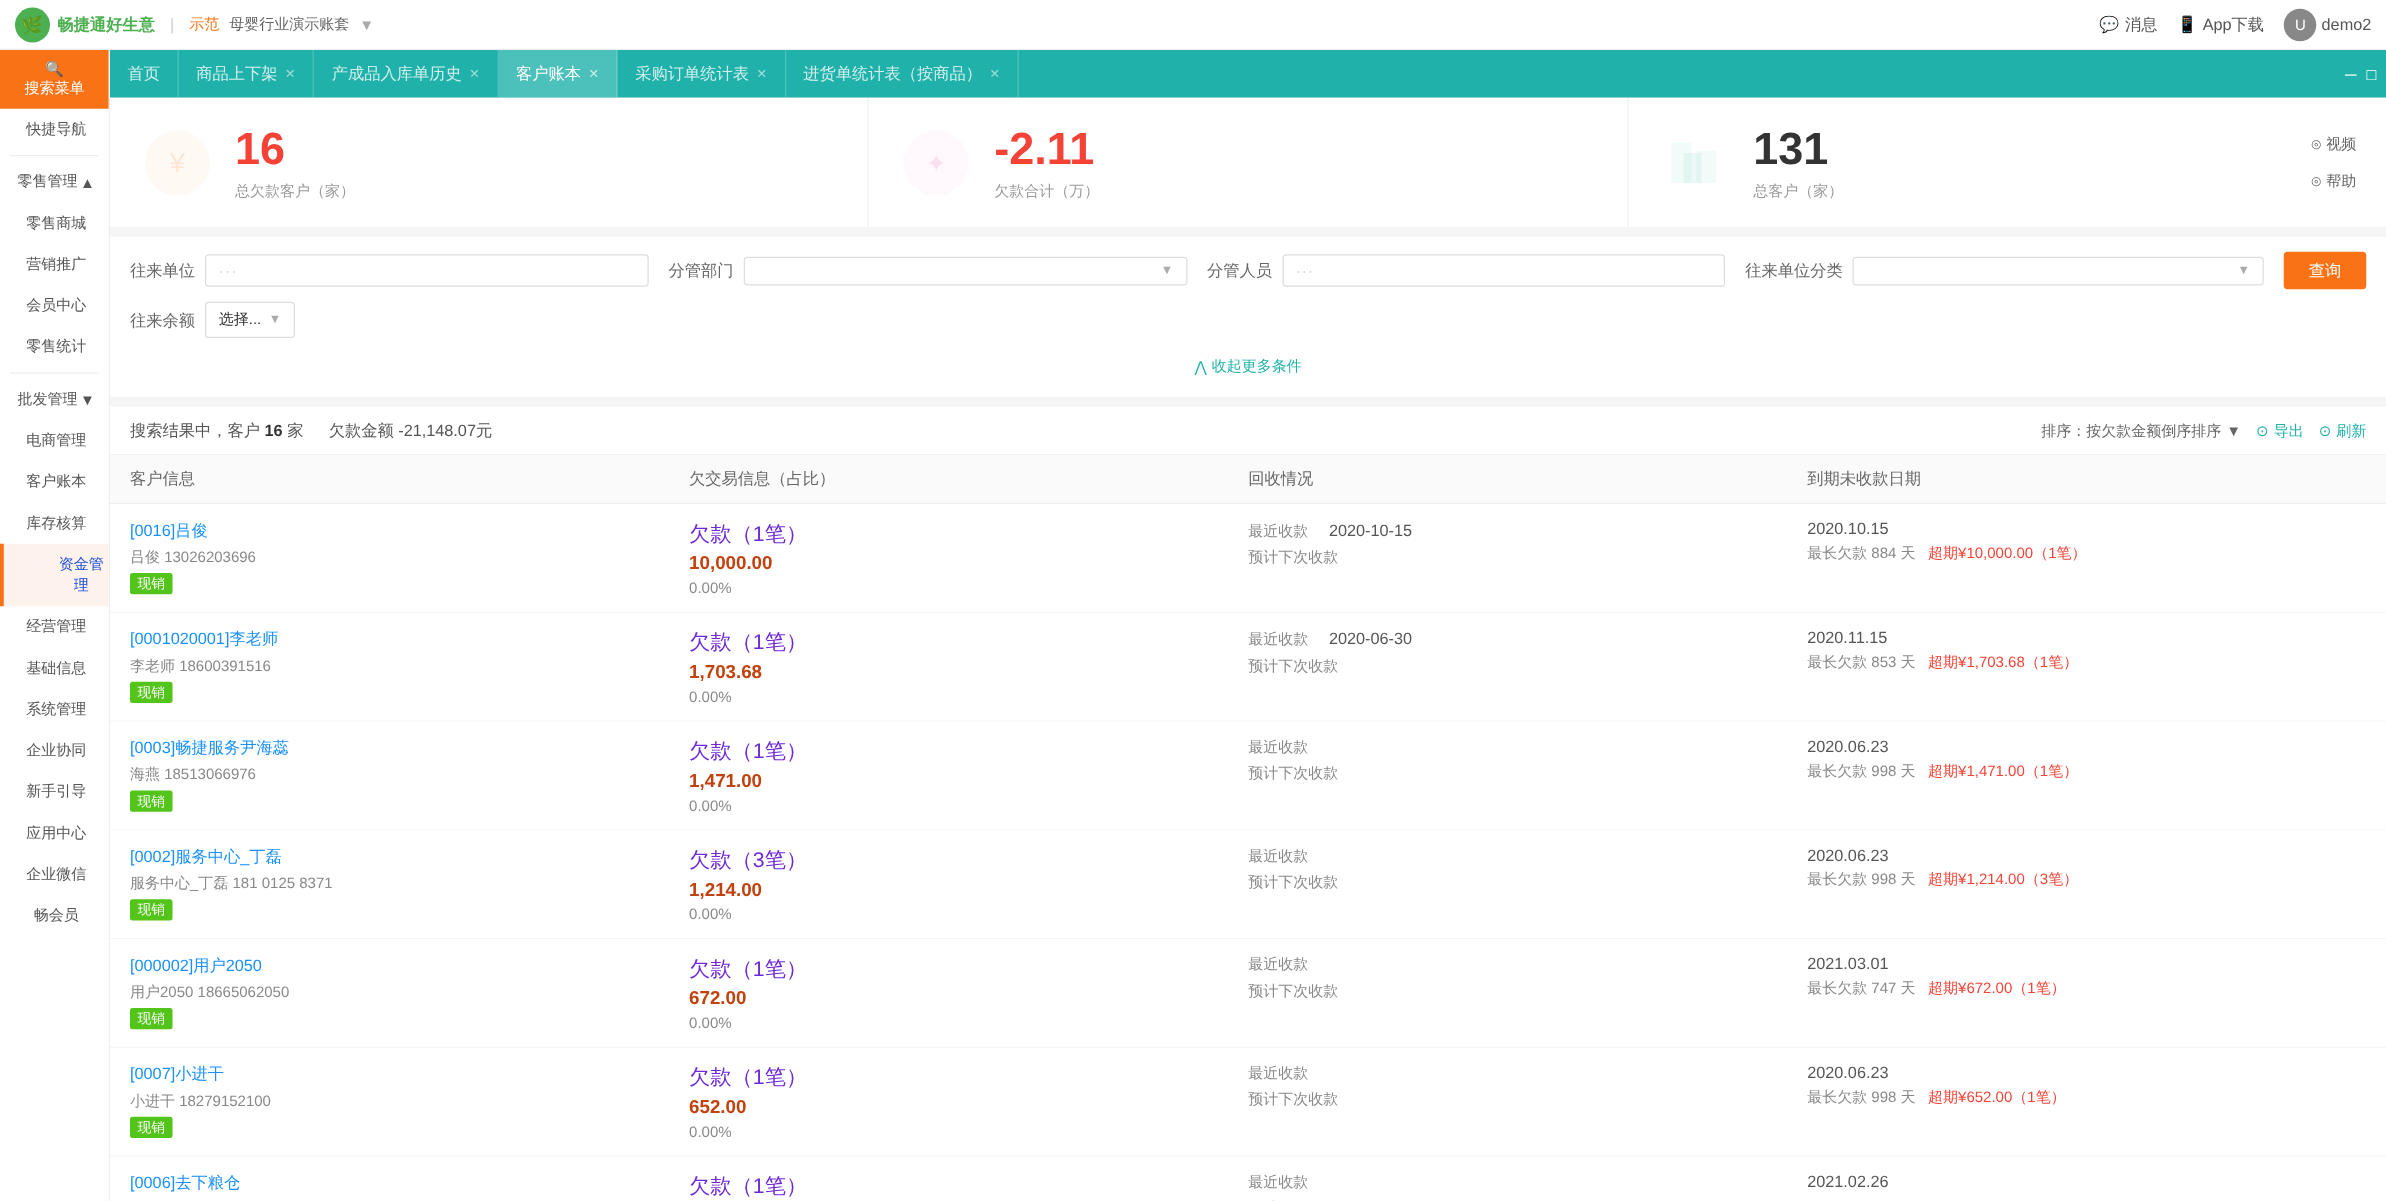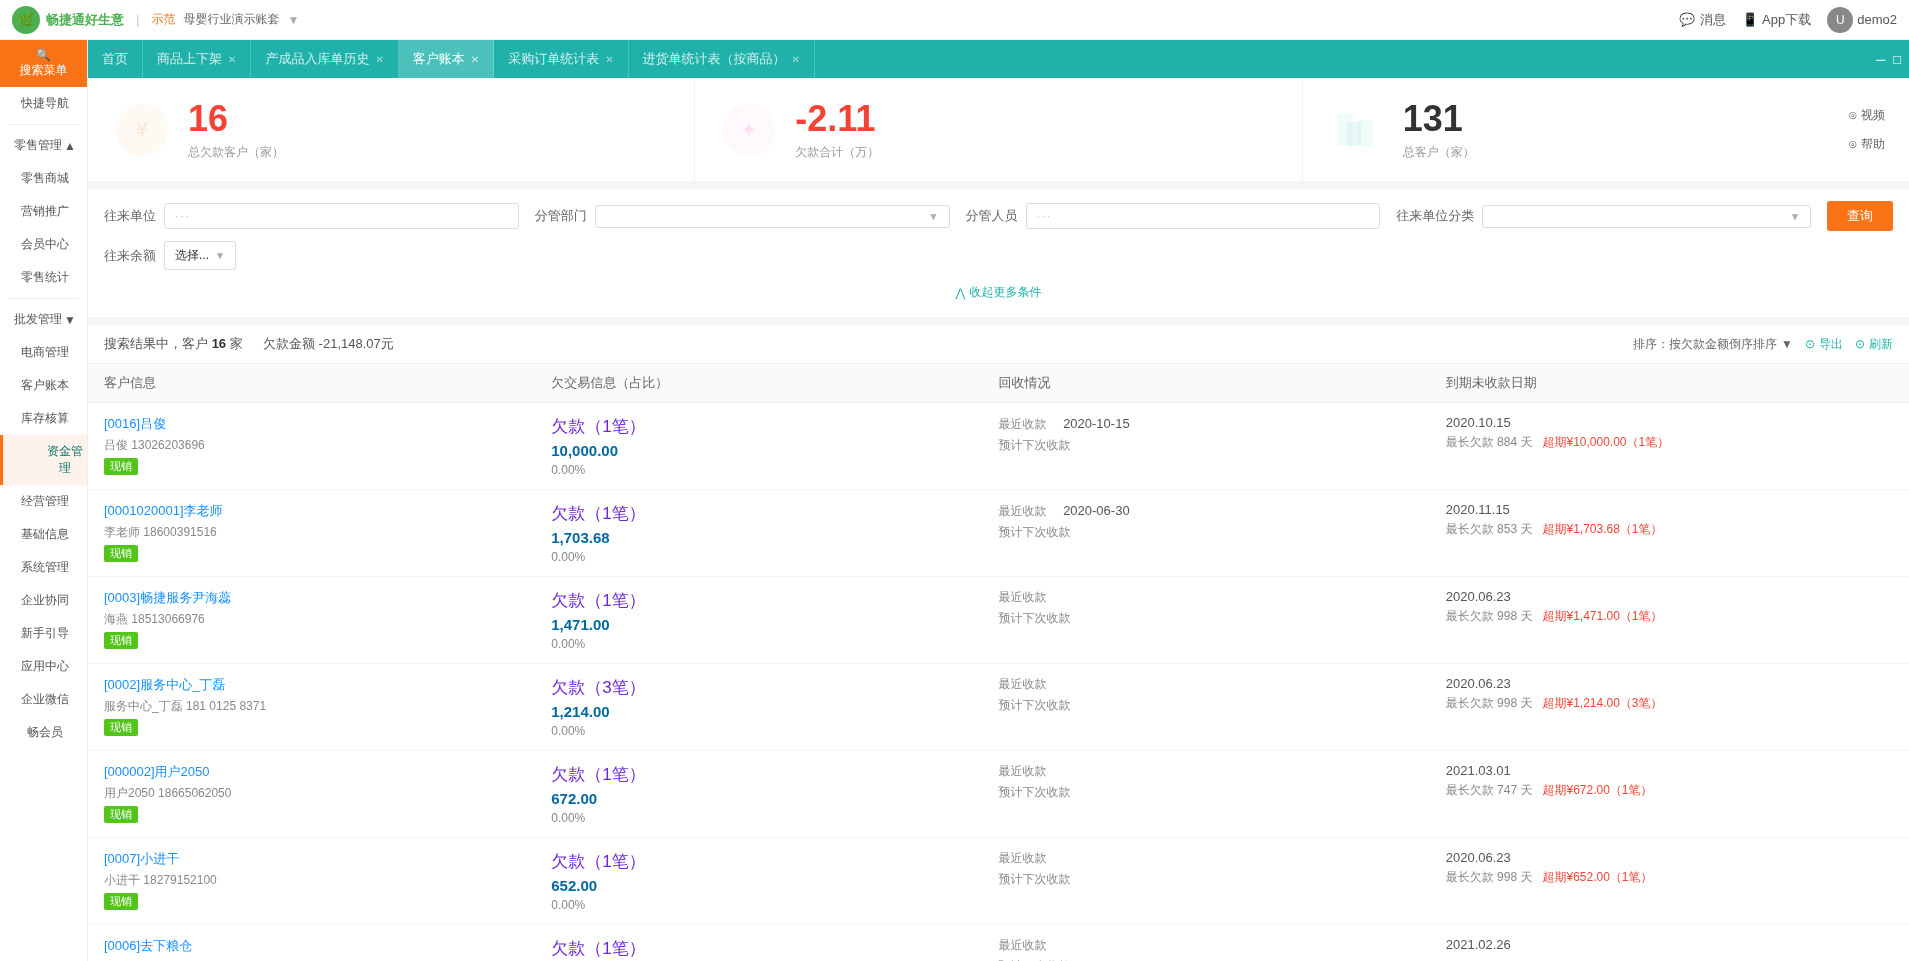--- a/index.html
+++ b/index.html
@@ -16,21 +16,21 @@
     .top-bar-right span { cursor: pointer; display: flex; align-items: center; gap: 4px; }
     .avatar { width: 26px; height: 26px; border-radius: 50%; background: #ccc; overflow: hidden; display: inline-flex; align-items: center; justify-content: center; font-size: 12px; color: #fff; background: #888; }
 
     
     .body-layout { display: flex; flex: 1; overflow: hidden; }
 
     
     .sidebar { width: 88px; background: #fff; border-right: 1px solid #eee; display: flex; flex-direction: column; overflow-y: auto; }
     .sidebar-search { background: #f97316; color: white; padding: 8px 4px; text-align: center; font-size: 12px; cursor: pointer; }
     .sidebar-item { padding: 8px 4px; text-align: center; font-size: 12px; color: #555; cursor: pointer; border-left: 3px solid transparent; }
-    .sidebar-item.active { background: #fef3ec; color: #0f766e; border-left-color: #f97316; padding-left: 44px; }
+    .sidebar-item.active { background: #fef3ec; color: #1d4ed8; border-left-color: #f97316; padding-left: 44px; }
     .sidebar-item.has-arrow { display: flex; align-items: center; justify-content: center; gap: 2px; }
     .sidebar-divider { height: 1px; background: #eee; margin: 4px 8px; }
 
     
     .content-area { flex: 1; display: flex; flex-direction: column; overflow: hidden; }
 
     
     .tabs-bar { display: flex; align-items: center; background: #20b2aa; height: 38px; overflow-x: auto; }
     .tab { display: flex; align-items: center; padding: 0 14px; height: 38px; color: rgba(255,255,255,0.8); font-size: 13px; cursor: pointer; white-space: nowrap; border-right: 1px solid rgba(255,255,255,0.2); gap: 6px; }
     .tab.active { background: rgba(255,255,255,0.2); color: #fff; }
@@ -79,21 +79,21 @@
     
     .data-table { background: #fff; width: 100%; }
     .table-header { display: grid; grid-template-columns: 2fr 2fr 2fr 2fr; padding: 10px 16px; background: #fafafa; border-bottom: 1px solid #eee; font-size: 13px; color: #666; font-weight: 500; }
     .table-row { display: grid; grid-template-columns: 2fr 2fr 2fr 2fr; padding: 12px 16px; border-bottom: 1px solid #f5f5f5; background: #fff; align-items: start; }
 
     .customer-info .customer-name { color: #1890ff; font-size: 13px; cursor: pointer; margin-bottom: 4px; }
     .customer-info .customer-phone { font-size: 12px; color: #888; margin-bottom: 4px; }
     .customer-tag { display: inline-block; background: #52c41a; color: white; font-size: 11px; padding: 1px 6px; border-radius: 2px; }
 
     .debt-info .debt-count { font-size: 17px; color: #6d28d9; margin-bottom: 4px; }
-    .debt-info .debt-amount { font-size: 15px; color: #0369a1; font-weight: bold; cursor: pointer; }
+    .debt-info .debt-amount { font-size: 15px; color: #c2410c; font-weight: bold; cursor: pointer; }
     .debt-info .debt-percent { font-size: 12px; color: #888; margin-top: 4px; }
 
     .payment-info .payment-label { font-size: 12px; color: #888; margin-top: 40px; }
     .payment-info .payment-date { font-size: 13px; color: #555; }
     .payment-info .payment-next { font-size: 12px; color: #888; margin-top: 4px; }
 
     .due-info .due-date { font-size: 13px; color: #555; margin-bottom: 4px; }
     .due-info .due-days { font-size: 12px; color: #888; }
     .due-info .due-overdue { color: #f44336; font-size: 12px; cursor: pointer; }
 

